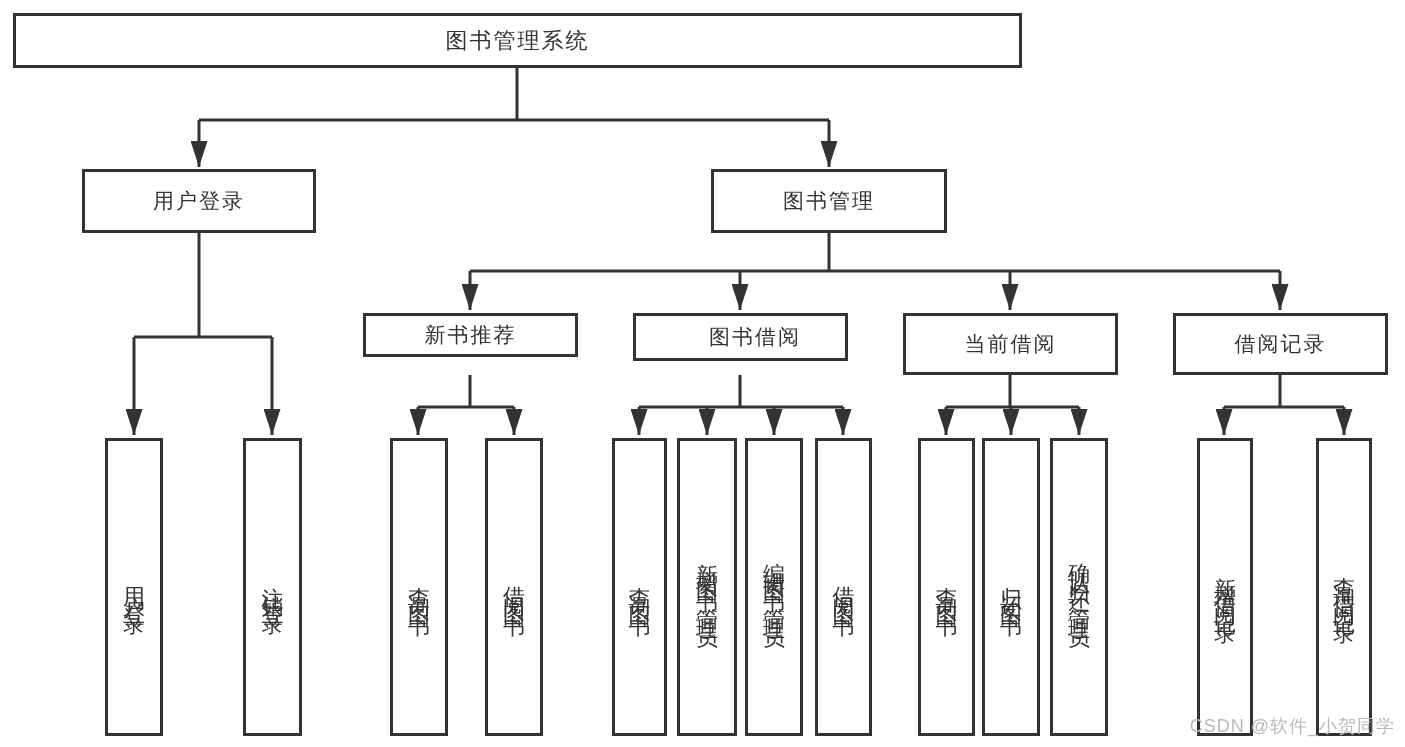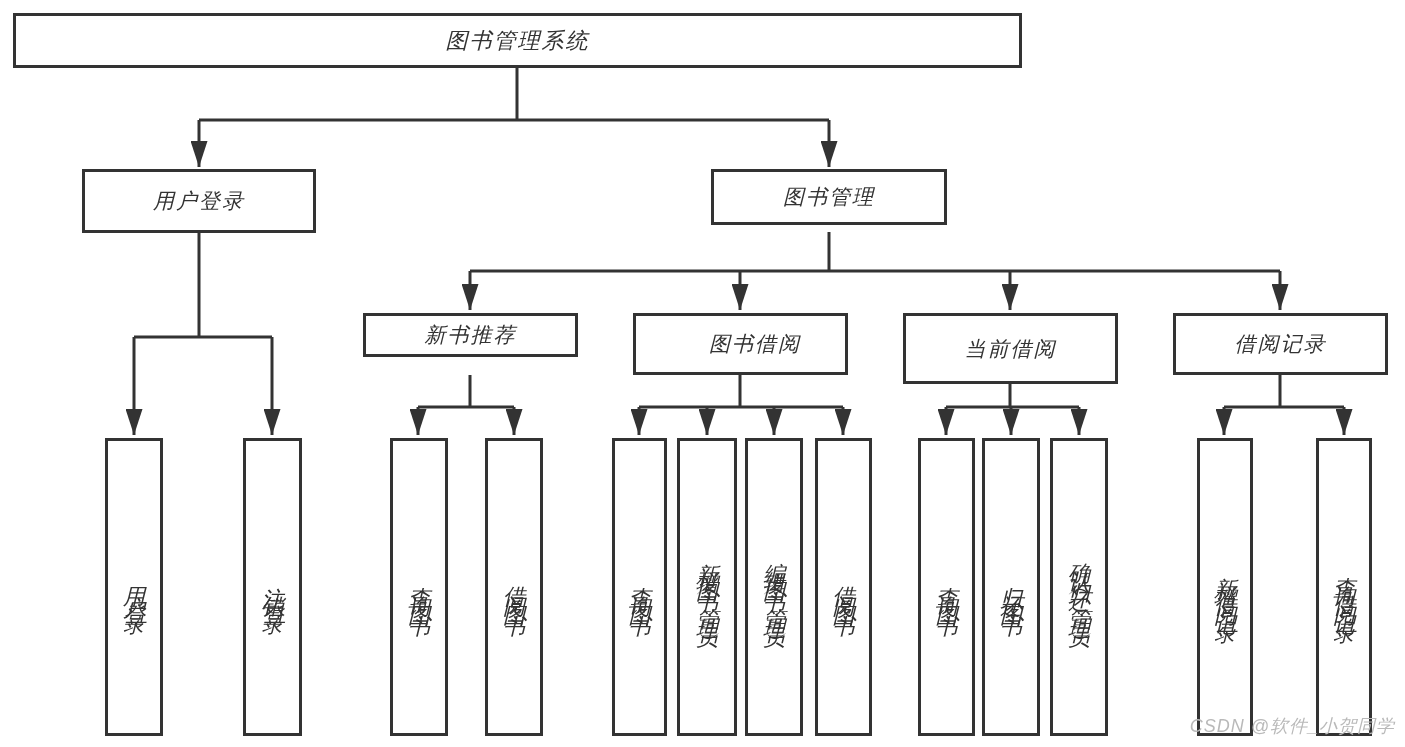--- a/index.html
+++ b/index.html
@@ -7,21 +7,20 @@
     padding: 0;
     background: #ffffff;
     font-family: "Liberation Sans", "DejaVu Sans", sans-serif;
   }
   #canvas {
     position: relative;
     width: 1405px;
     height: 747px;
     background: #ffffff;
     overflow: hidden;
-    font-style: italic;
   }
   #connectors {
     position: absolute;
     left: 0;
     top: 0;
     z-index: 1;
   }
   .ln {
     stroke: var(--line, #333333);
     stroke-width: 3;
@@ -110,31 +109,31 @@
     <line class="ln" x1="1344" y1="407" x2="1344" y2="435" marker-end="url(#arw)"></line>
   </svg>
 
   <div class="box root" style="left:13px; top:13px; width:1009px; height:55px;">
     <span>图书管理系统</span>
   </div>
 
   <div class="box" style="left:82px; top:169px; width:234px; height:64px;">
     <span>用户登录</span>
   </div>
-  <div class="box" style="left:711px; top:169px; width:236px; height:56px;">
+  <div class="box" style="left:711px; top:169px; width:236px; height:64px;">
     <span>图书管理</span>
   </div>
 
   <div class="box" style="left:363px; top:313px; width:215px; height:44px;">
     <span>新书推荐</span>
   </div>
-  <div class="box" style="left:633px; top:313px; width:215px; height:62px;padding-left:29px;">
+  <div class="box" style="left:633px; top:313px; width:215px; height:48px;padding-left:29px;">
     <span>图书借阅</span>
   </div>
-  <div class="box" style="left:903px; top:313px; width:215px; height:71px;">
+  <div class="box" style="left:903px; top:313px; width:215px; height:62px;">
     <span>当前借阅</span>
   </div>
   <div class="box" style="left:1173px; top:313px; width:215px; height:62px;">
     <span>借阅记录</span>
   </div>
 
   <div class="box vbox" style="left:105px; top:438px; width:58px; height:298px;">
     <span>用户登录</span>
   </div>
   <div class="box vbox" style="left:243px; top:438px; width:59px; height:298px;">

